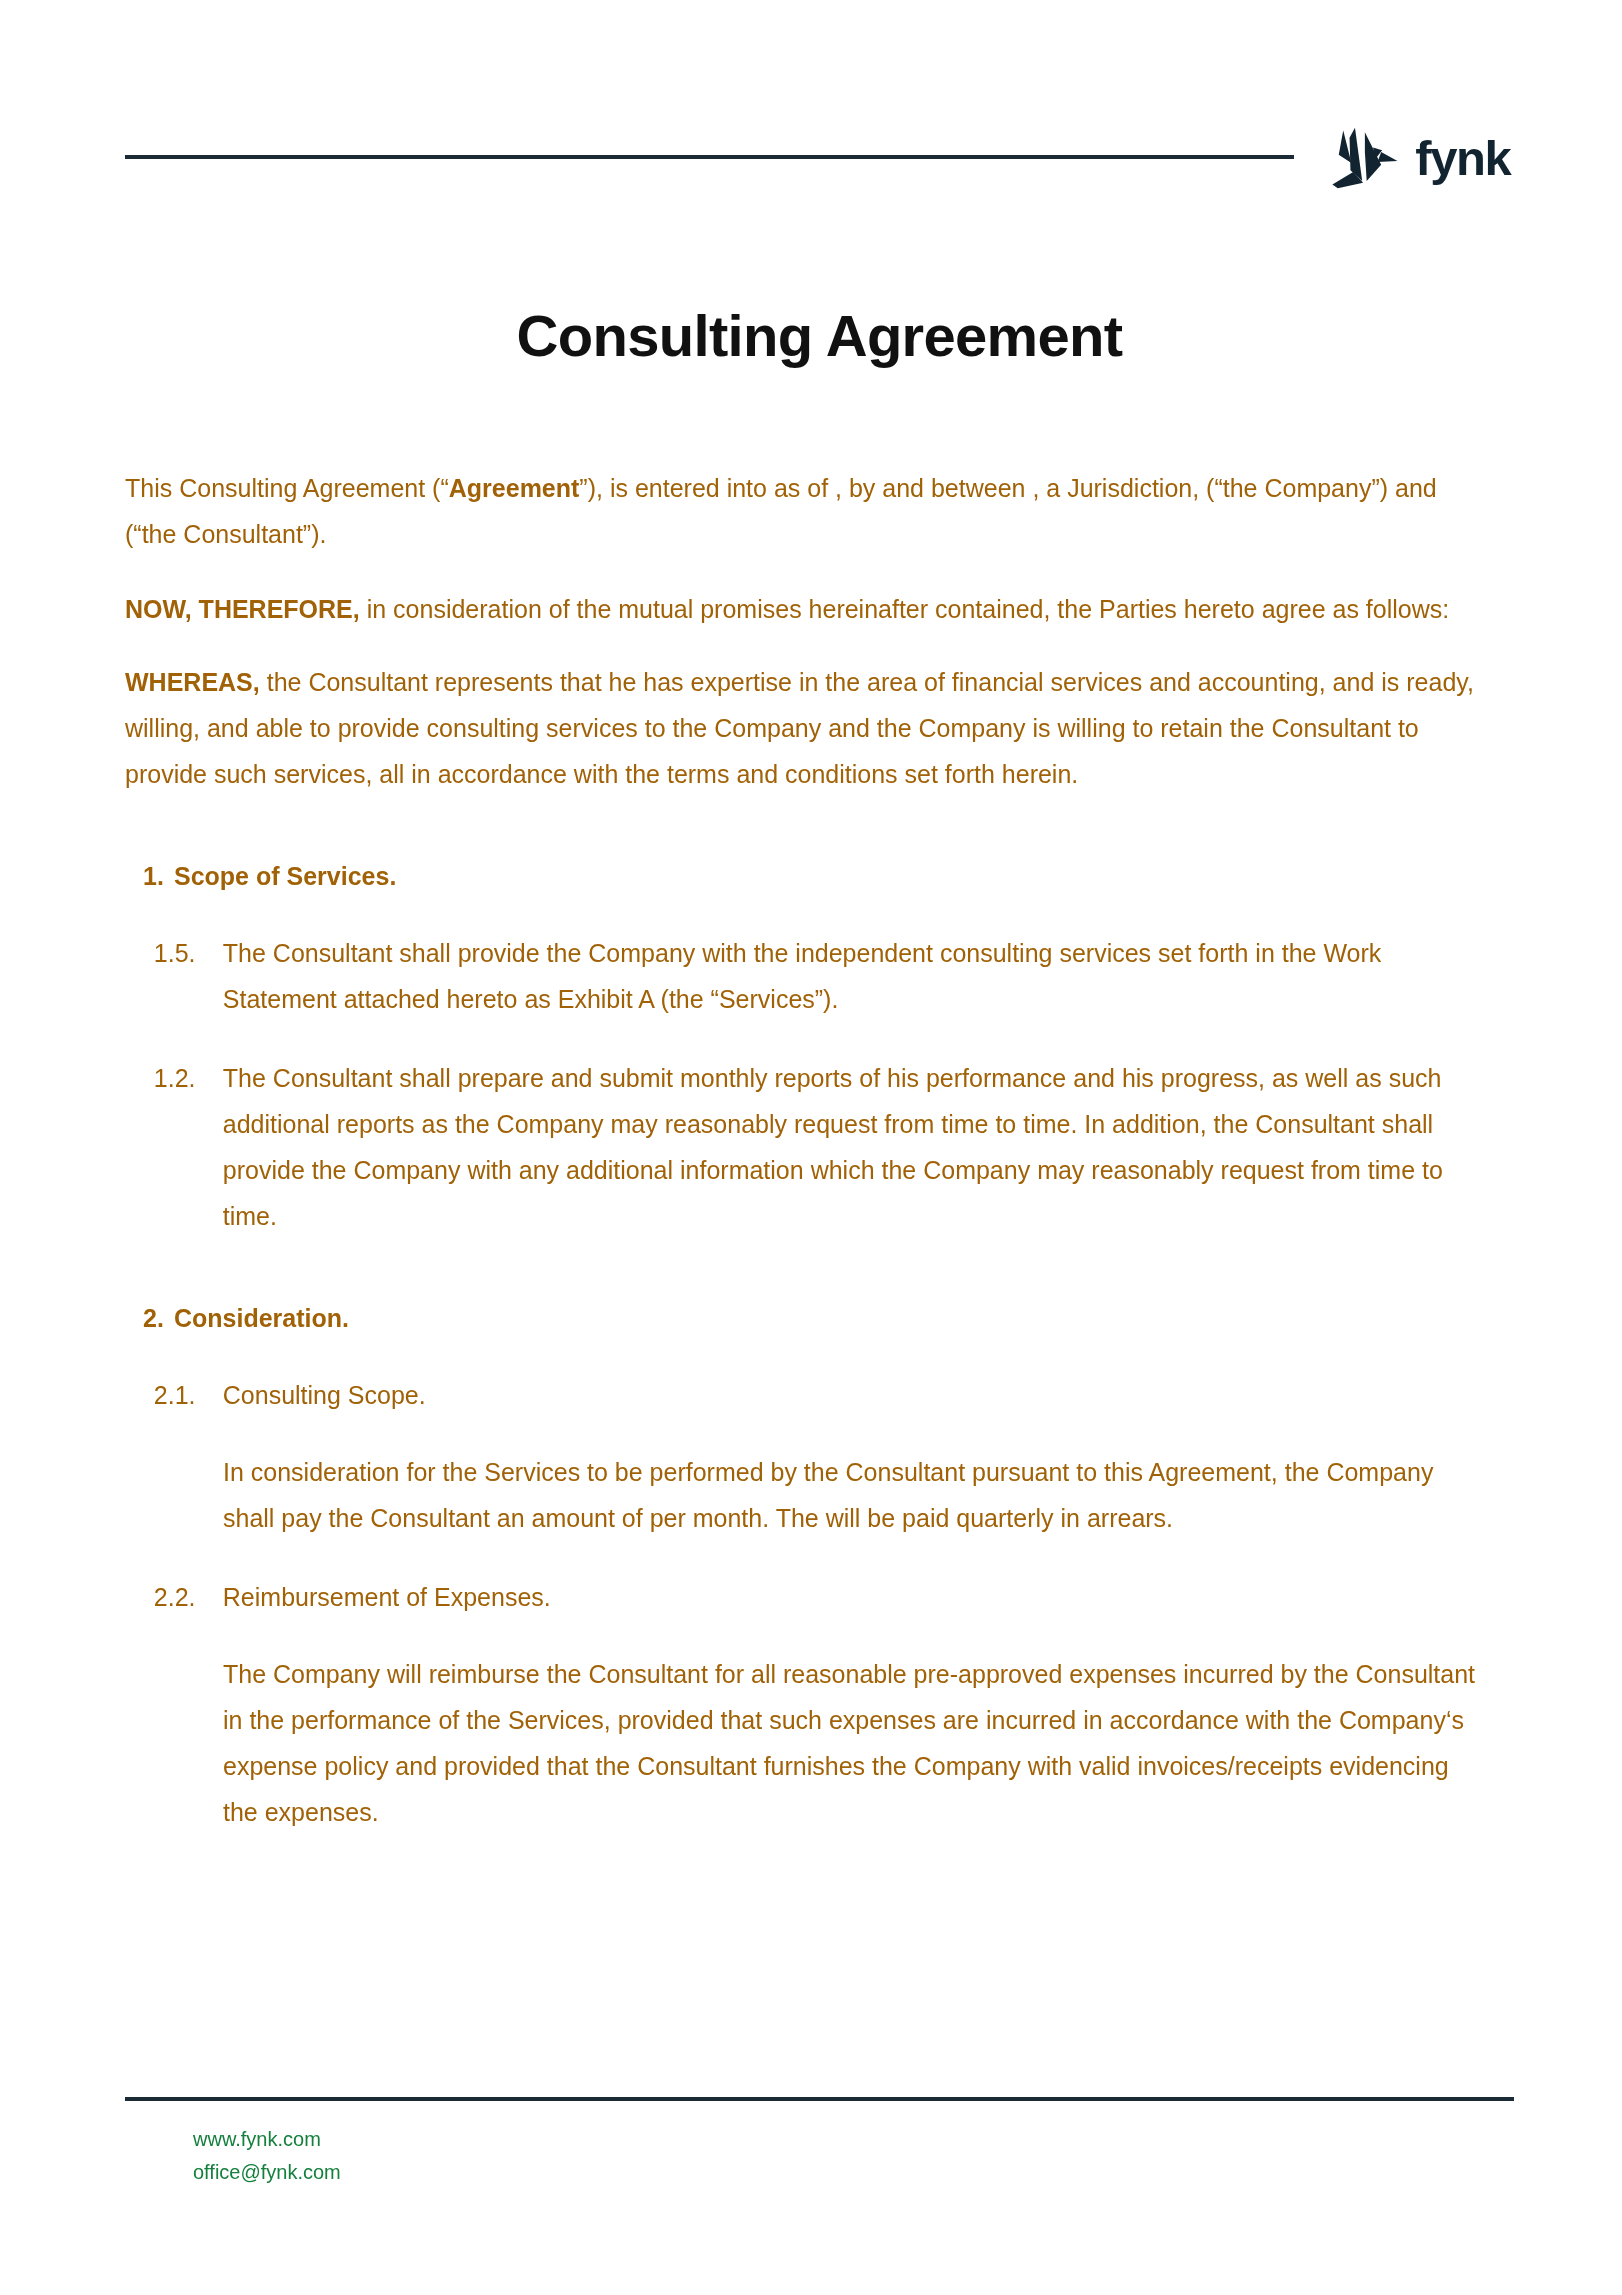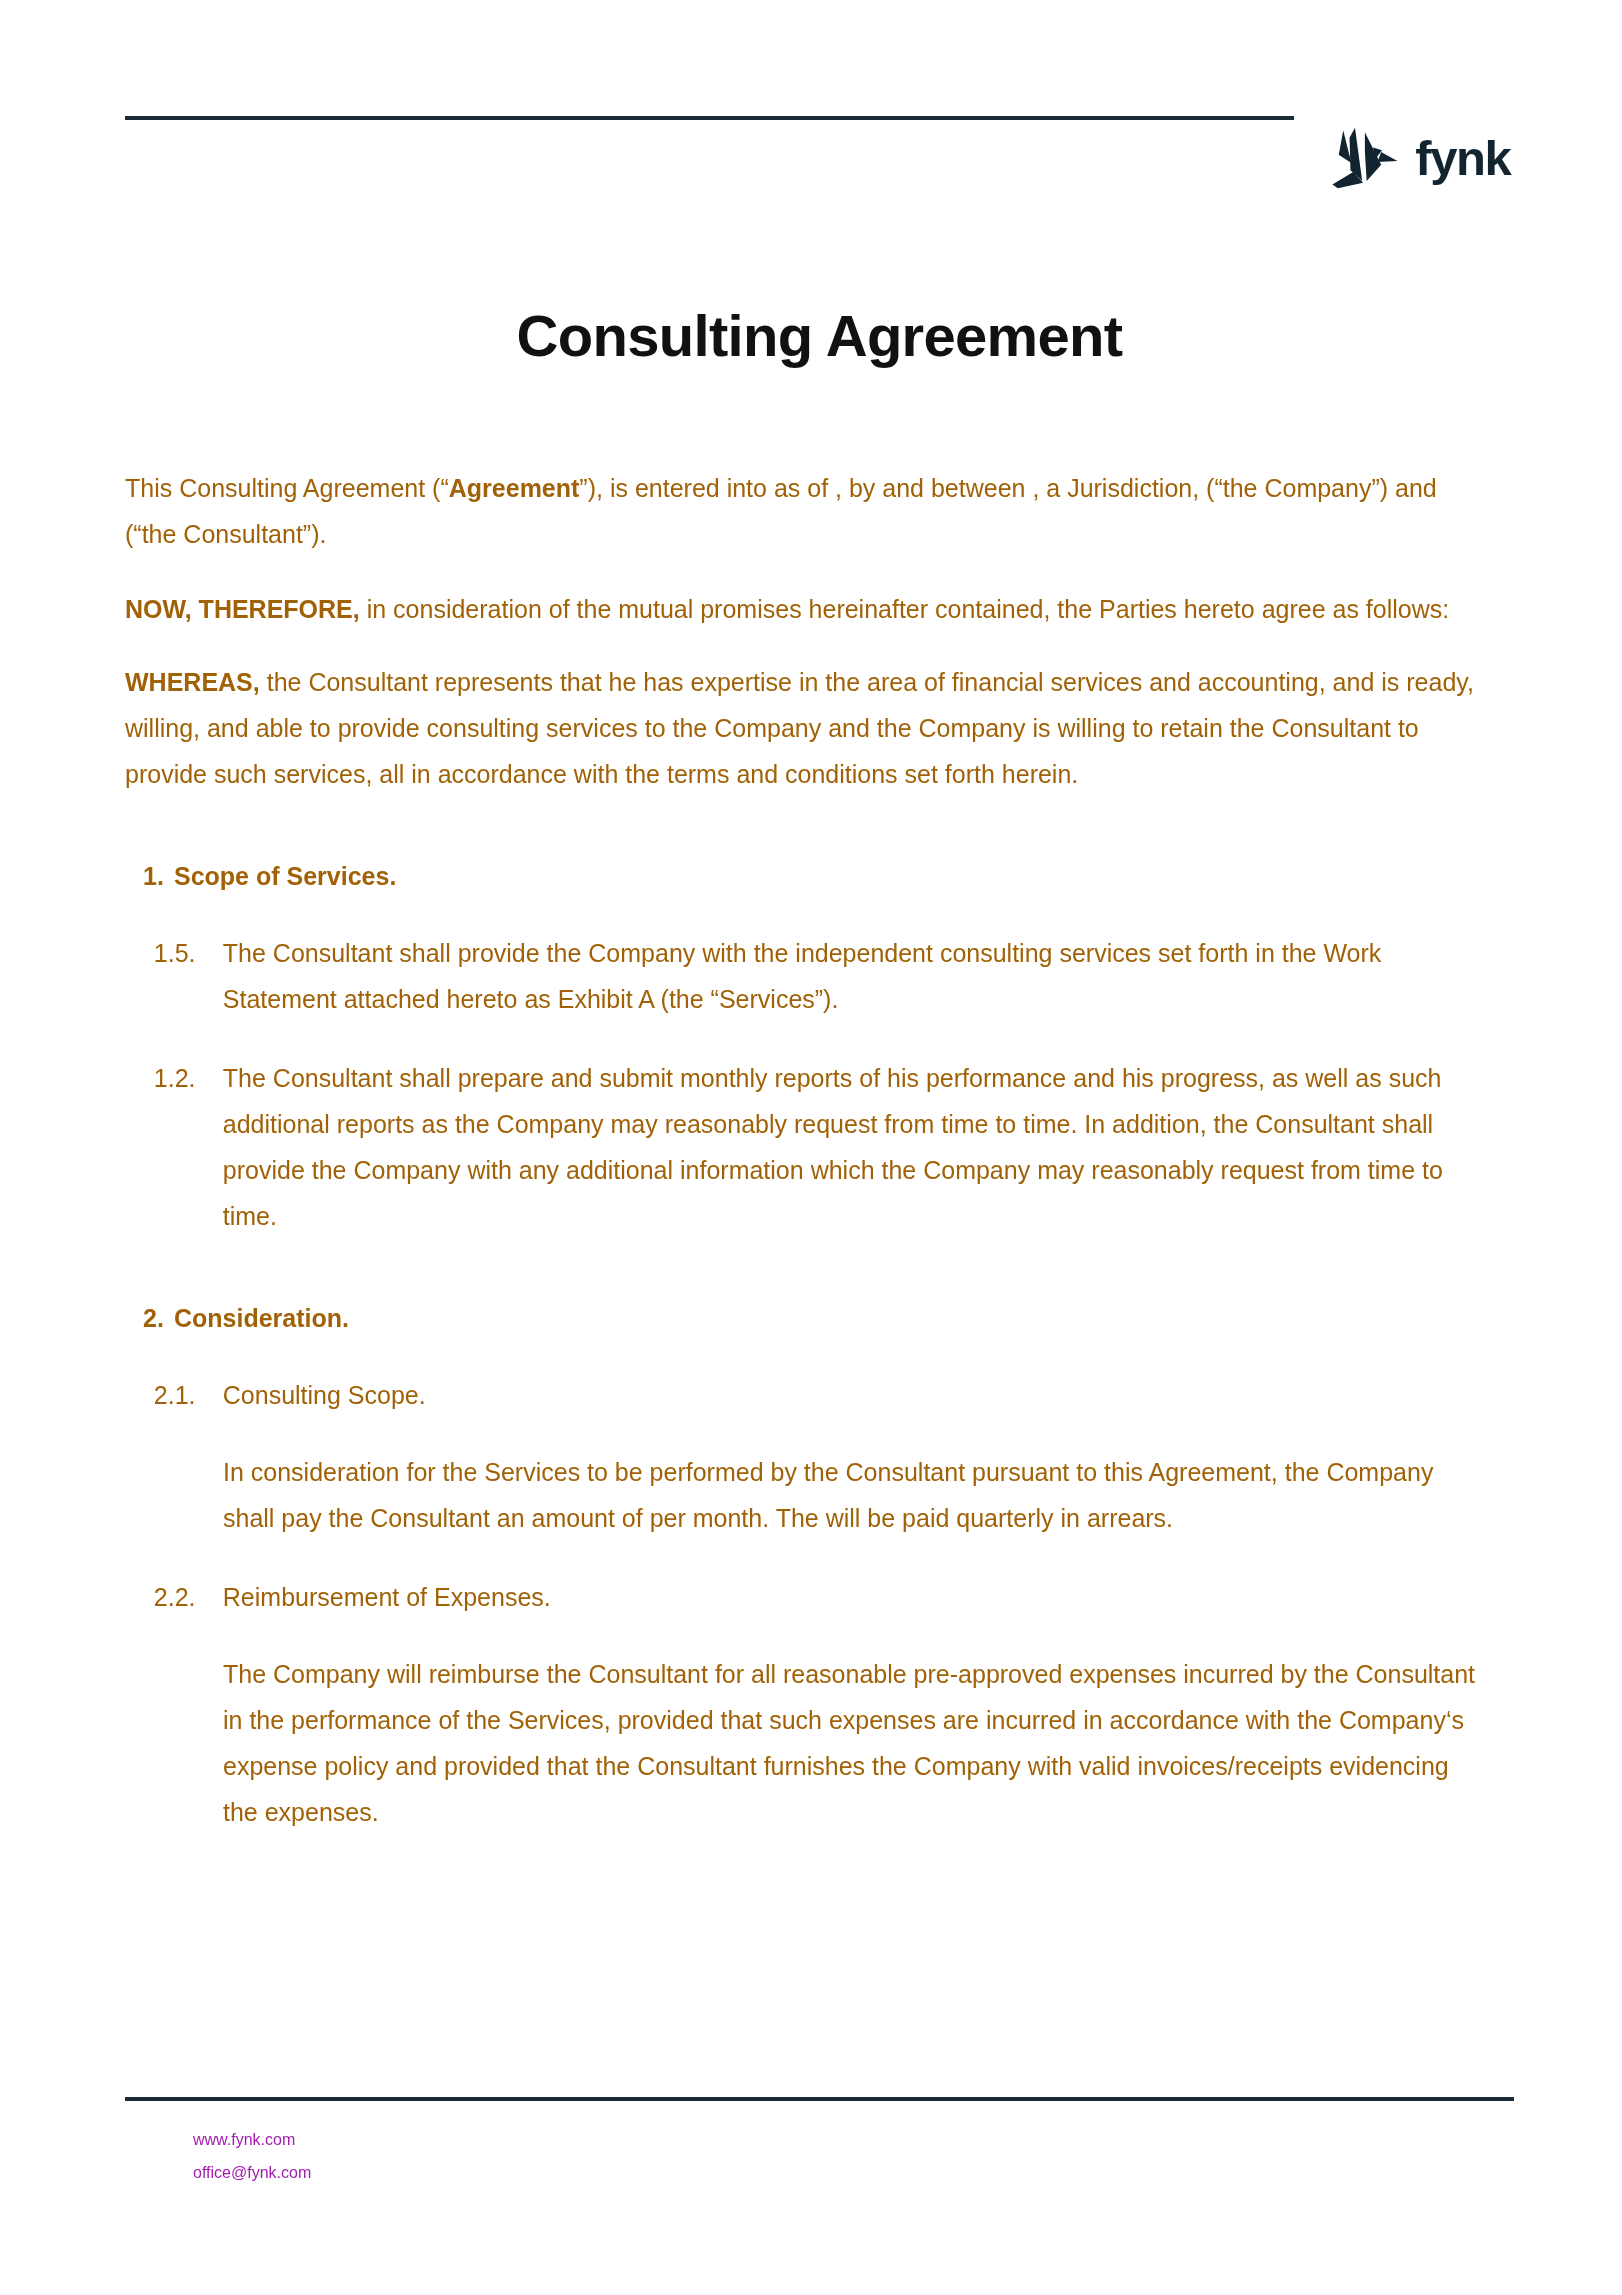--- a/index.html
+++ b/index.html
@@ -21,20 +21,21 @@
   }
 
   
   .header {
     position: absolute;
     top: 116px;
     left: 125px;
     right: 109px;
     height: 82px;
     display: flex;
+    align-items: center;
   }
   .header-rule {
     flex: 1 1 auto;
     height: 3.6px;
     background: #1b2b36;
     margin-right: 31px;
   }
   .brand {
     flex: 0 0 auto;
     display: flex;
@@ -137,23 +138,23 @@
     right: 109px;
     bottom: 107px;
   }
   .footer-rule {
     height: 3.6px;
     background: #1b2b36;
     margin-bottom: 22px;
   }
   .footer-lines {
     padding-left: 68px;
-    font-size: 16px;
+    font-size: 20px;
     line-height: 33px;
-    color: #a21caf;
+    color: #15803d;
   }
   .footer-lines div { white-space: pre; }
 </style>
 </head>
 <body>
 
 <div class="page">
 
   <div class="header">
     <div class="header-rule" style="background: rgb(27, 43, 54);"></div>

